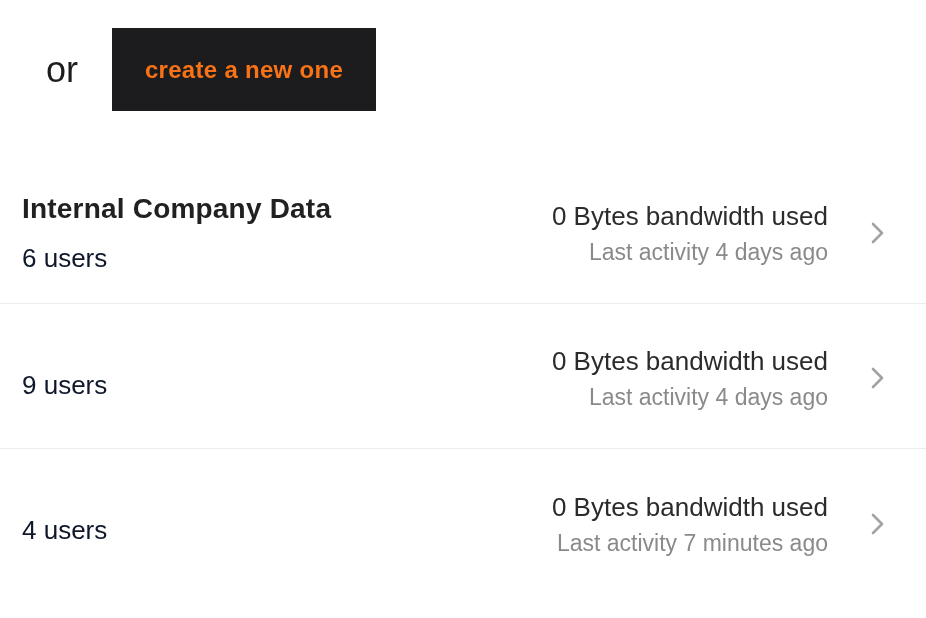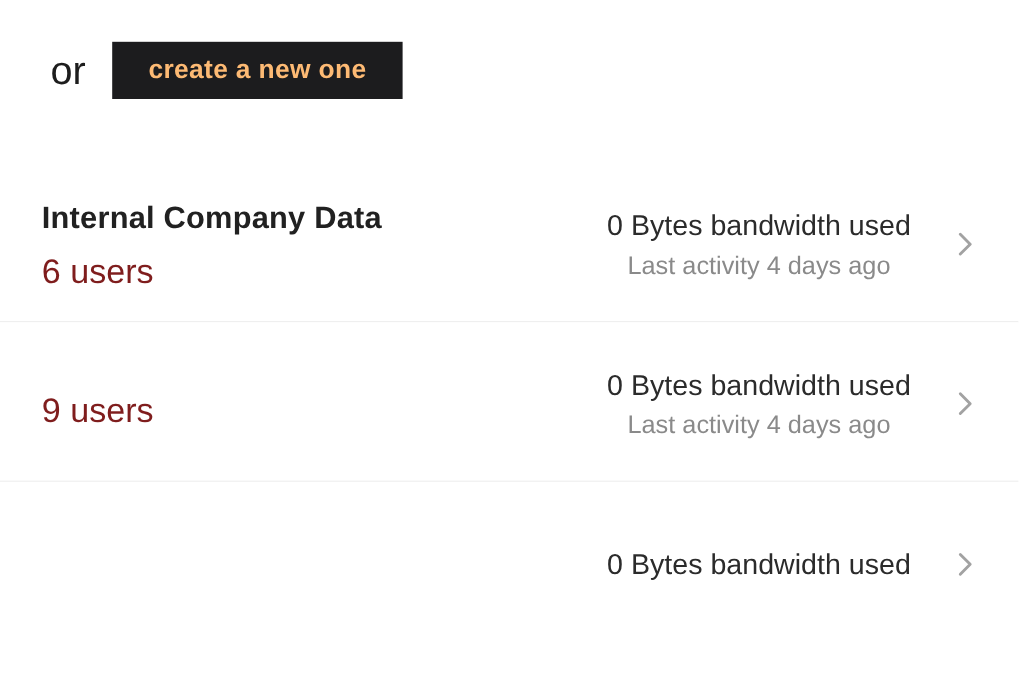--- a/index.html
+++ b/index.html
@@ -33,76 +33,76 @@
     opacity: 1;
   }
   .or-label {
     font-size: 36px;
     color: #1d1d1d;
     margin: 0 24px;
     line-height: 72px;
   }
   .create-btn {
     width: 264px;
-    height: 52px;
+    height: 83px;
     background: #1c1c1e;
-    color: #fdba74;
+    color: #f97316;
     border: none;
     font-family: "Liberation Sans", sans-serif;
     font-size: 24px;
     font-weight: 700;
     letter-spacing: 0.3px;
     cursor: pointer;
     border-radius: 0;
+    margin-left: 10px;
   }
   
   .bucket-list {
     margin-top: 47px;
   }
   .bucket-row {
     display: flex;
     align-items: center;
     min-height: 145px;
-    padding: 32px 0 28px 38px;
+    padding: 32px 0 28px 22px;
     cursor: pointer;
     background: #ffffff;
   }
   .bucket-row.divided {
     border-bottom: 1px solid #ececec;
   }
   .row-left {
     flex: 1;
     min-width: 0;
   }
   .bucket-name {
     font-size: 28px;
     font-weight: 700;
     color: #212121;
     line-height: 38px;
     letter-spacing: 0.2px;
   }
   .bucket-users {
-    font-size: 31px;
-    color: #7f1d1d;
+    font-size: 26px;
+    color: #0f172a;
     line-height: 34px;
     margin-top: 13px;
   }
   .row-right {
     text-align: right;
   }
   .bucket-bandwidth {
     font-size: 26px;
     color: #2b2b2b;
     line-height: 38px;
   }
   .bucket-activity {
     font-size: 23px;
     color: #8a8a8a;
     line-height: 34px;
-    text-align: center;
   }
   .chevron-wrap {
     width: 98px;
     flex: 0 0 98px;
     display: flex;
     align-items: center;
     justify-content: center;
   }
   .chevron-wrap svg {
     display: block;
@@ -144,23 +144,25 @@
     </div>
     <div class="chevron-wrap">
       <svg width="30" height="30" viewBox="0 0 30 30" fill="none">
         <path d="M11 6 L20 15 L11 24" stroke="#a2a2a2" stroke-width="2.6" stroke-linecap="round" stroke-linejoin="round"></path>
       </svg>
     </div>
   </div>
 
   <div class="bucket-row">
     <div class="row-left">
+      <div class="bucket-users">4 users</div>
     </div>
     <div class="row-right">
       <div class="bucket-bandwidth">0 Bytes bandwidth used</div>
+      <div class="bucket-activity">Last activity 7 minutes ago</div>
     </div>
     <div class="chevron-wrap">
       <svg width="30" height="30" viewBox="0 0 30 30" fill="none">
         <path d="M11 6 L20 15 L11 24" stroke="#a2a2a2" stroke-width="2.6" stroke-linecap="round" stroke-linejoin="round"></path>
       </svg>
     </div>
   </div>
 
 </div>
 

